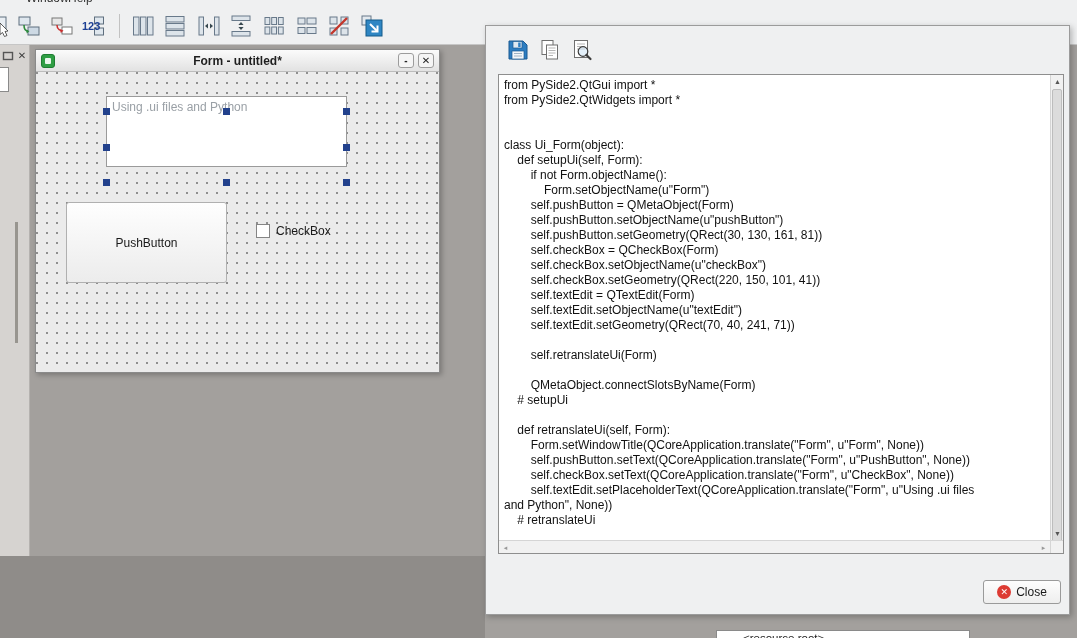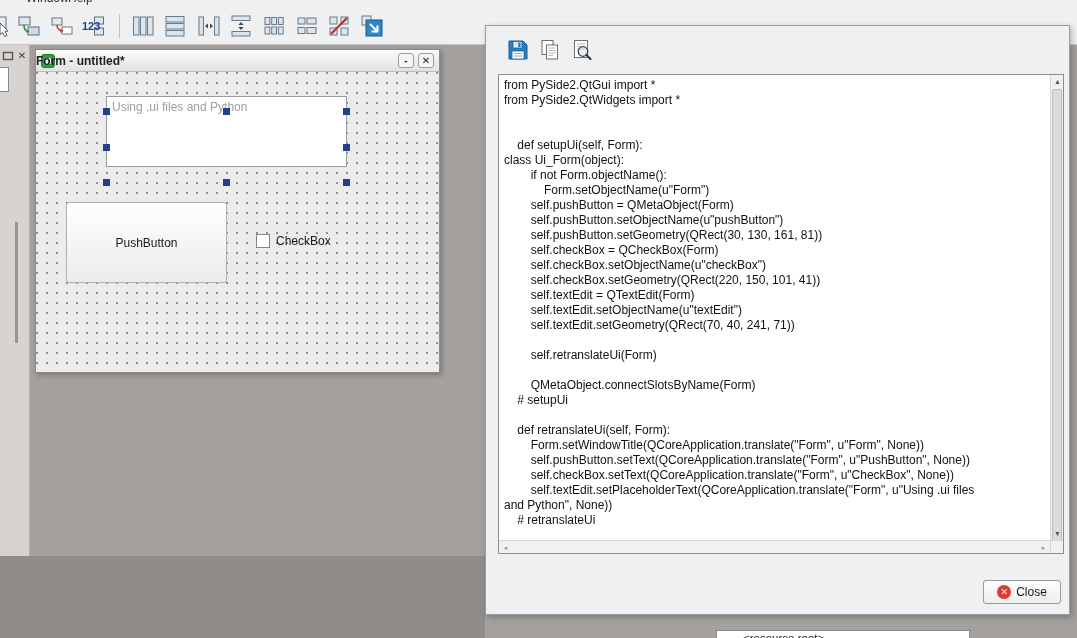--- a/index.html
+++ b/index.html
@@ -19,29 +19,29 @@
   .left-col{position:absolute;left:0;top:45px;width:30px;height:511px;background:#d6d3d0;border-right:1px solid #b5b2af;z-index:1;}
   .bottom-dark{position:absolute;left:0;top:556px;width:485px;height:82px;background:#8f8c89;z-index:1;}
   .dock-btn{position:absolute;width:14px;height:14px;z-index:2;font-size:10px;line-height:13px;text-align:center;color:#3c3c3c;}
   .dock-btn svg{width:14px;height:14px;display:block;}
   .filter-fragment{position:absolute;left:0;top:67px;width:9px;height:25px;background:#fff;border:1px solid #8a8a8a;border-left:none;z-index:2;}
   .panel-scroll-line{position:absolute;left:15px;top:222px;width:3px;height:121px;background:#98958f;z-index:2;}
 
   
   .form-window{position:absolute;left:35px;top:49px;width:405px;height:324px;background:#ebebeb;border:1px solid #8a8a8a;z-index:2;box-shadow:2px 2px 5px rgba(0,0,0,.25);}
   .form-titlebar{position:absolute;left:0;top:0;right:0;height:22px;background:linear-gradient(#fbfbfb,#e2e2e2);border-bottom:1px solid #bcbcbc;}
-  .form-title{position:absolute;left:0;right:0;top:4px;text-align:left;font-weight:bold;font-size:12px;color:#1f1f1f;}
+  .form-title{position:absolute;left:0;right:0;top:4px;text-align:center;font-weight:bold;font-size:12px;color:#1f1f1f;}
   .form-icon{position:absolute;left:5px;top:4px;width:14px;height:14px;background:#2f9e44;border-radius:3px;border:1px solid #1e7d31;}
   .form-icon i{position:absolute;left:3px;top:3px;width:6px;height:6px;background:#eaf6ec;border-radius:1px;}
   .win-btn{position:absolute;top:3px;width:16px;height:15px;background:#f5f5f5;border:1px solid #9c9c9c;border-radius:3px;font-size:10px;line-height:13px;text-align:center;color:#222;font-weight:bold;}
   .form-canvas{position:absolute;left:0;top:22px;width:403px;height:300px;background-color:#ebebeb;background-image:radial-gradient(circle,#8f8f8f 0.9px,rgba(0,0,0,0) 1.1px);background-size:10px 10px;background-position:6px 6px;}
   .qtextedit{position:absolute;left:70px;top:24px;width:241px;height:71px;background:#fff;border:1px solid #9a9a9a;padding:3px 5px;color:#9aa0a6;font-size:12px;}
   .handle{position:absolute;width:7px;height:7px;background:#22418c;}
   .qpushbutton{position:absolute;left:30px;top:130px;width:161px;height:81px;background:linear-gradient(#fefefe,#ececec);border:1px solid #b0b0b0;border-radius:3px;display:flex;align-items:center;justify-content:center;color:#1a1a1a;font-size:12px;}
-  .qcheckbox{position:absolute;left:220px;top:148px;width:101px;height:41px;display:flex;align-items:center;font-size:12px;}
+  .qcheckbox{position:absolute;left:220px;top:138px;width:101px;height:41px;display:flex;align-items:center;font-size:12px;}
   .qcheckbox .box{width:14px;height:14px;background:#fff;border:1px solid #858585;margin-right:6px;flex:0 0 auto;}
 
   
   .dialog{position:absolute;left:485px;top:25px;width:585px;height:590px;background:#eff0f1;border:1px solid #9b9b9b;z-index:3;box-shadow:2px 2px 6px rgba(0,0,0,.25);}
   .dlg-icon{position:absolute;top:12px;width:24px;height:24px;}
   .dlg-icon svg{width:24px;height:24px;display:block;}
   .code-area{position:absolute;left:12px;top:48px;width:566px;height:480px;background:#fff;border:1px solid #8e8e8e;}
   .code-text{position:absolute;left:0;top:0;right:13px;bottom:13px;overflow:hidden;padding:3px 0 0 5px;font-family:"Liberation Sans",sans-serif;font-size:12px;color:#111;}
   .code-line{white-space:pre;height:15px;line-height:15px;}
   .vscroll{position:absolute;top:0;right:0;width:13px;bottom:13px;background:#f1f1f1;border-left:1px solid #d5d5d5;}
@@ -245,22 +245,22 @@
           <line x1="16.4" y1="17" x2="20.5" y2="21" stroke="#3d3d3d" stroke-width="2.2" stroke-linecap="round"></line>
         </svg>
     </div>
 
     <div class="code-area">
       <div class="code-text">
           <div class="code-line">from PySide2.QtGui import *</div>
           <div class="code-line">from PySide2.QtWidgets import *</div>
           <div class="code-line">&nbsp;</div>
           <div class="code-line">&nbsp;</div>
+          <div class="code-line">class Ui_Form(object):</div>
           <div class="code-line">    def setupUi(self, Form):</div>
-          <div class="code-line">class Ui_Form(object):</div>
           <div class="code-line">        if not Form.objectName():</div>
           <div class="code-line">            Form.setObjectName(u"Form")</div>
           <div class="code-line">        self.pushButton = QMetaObject(Form)</div>
           <div class="code-line">        self.pushButton.setObjectName(u"pushButton")</div>
           <div class="code-line">        self.pushButton.setGeometry(QRect(30, 130, 161, 81))</div>
           <div class="code-line">        self.checkBox = QCheckBox(Form)</div>
           <div class="code-line">        self.checkBox.setObjectName(u"checkBox")</div>
           <div class="code-line">        self.checkBox.setGeometry(QRect(220, 150, 101, 41))</div>
           <div class="code-line">        self.textEdit = QTextEdit(Form)</div>
           <div class="code-line">        self.textEdit.setObjectName(u"textEdit")</div>

